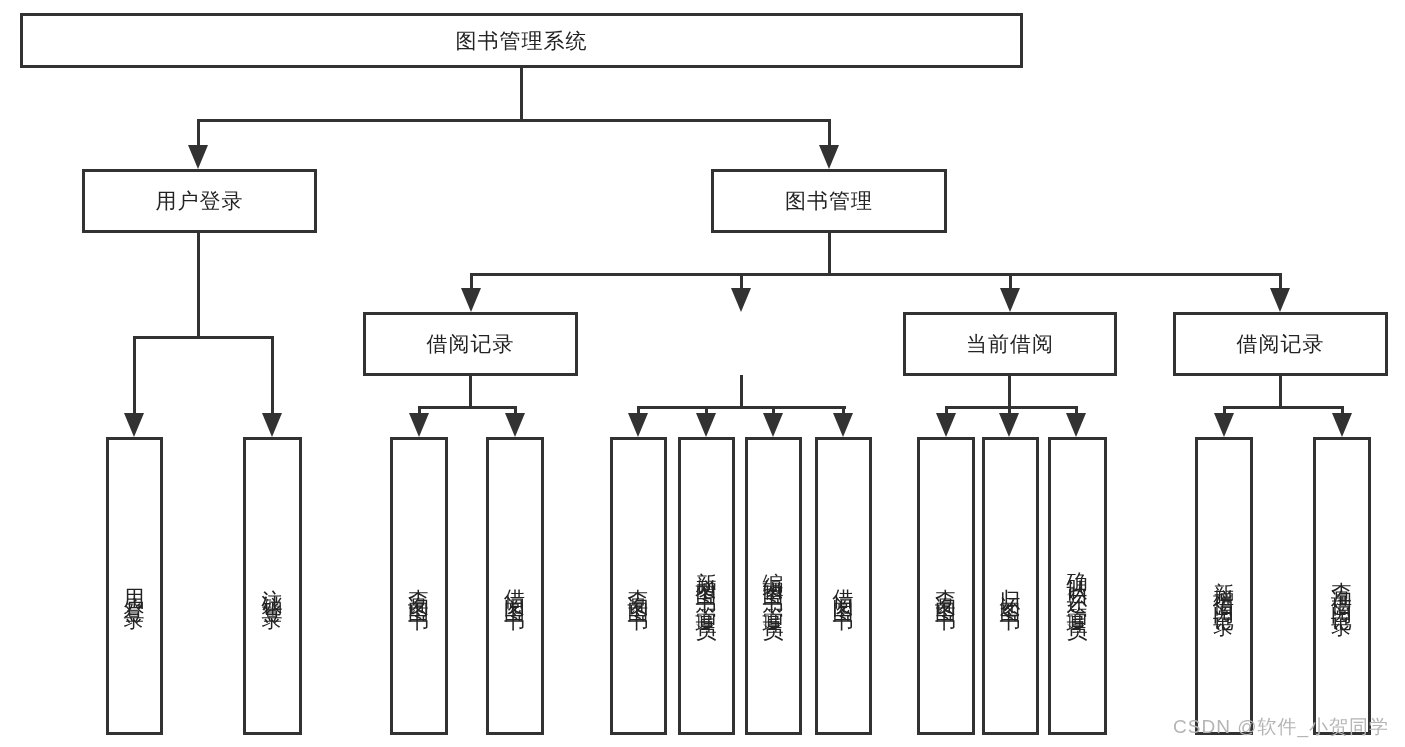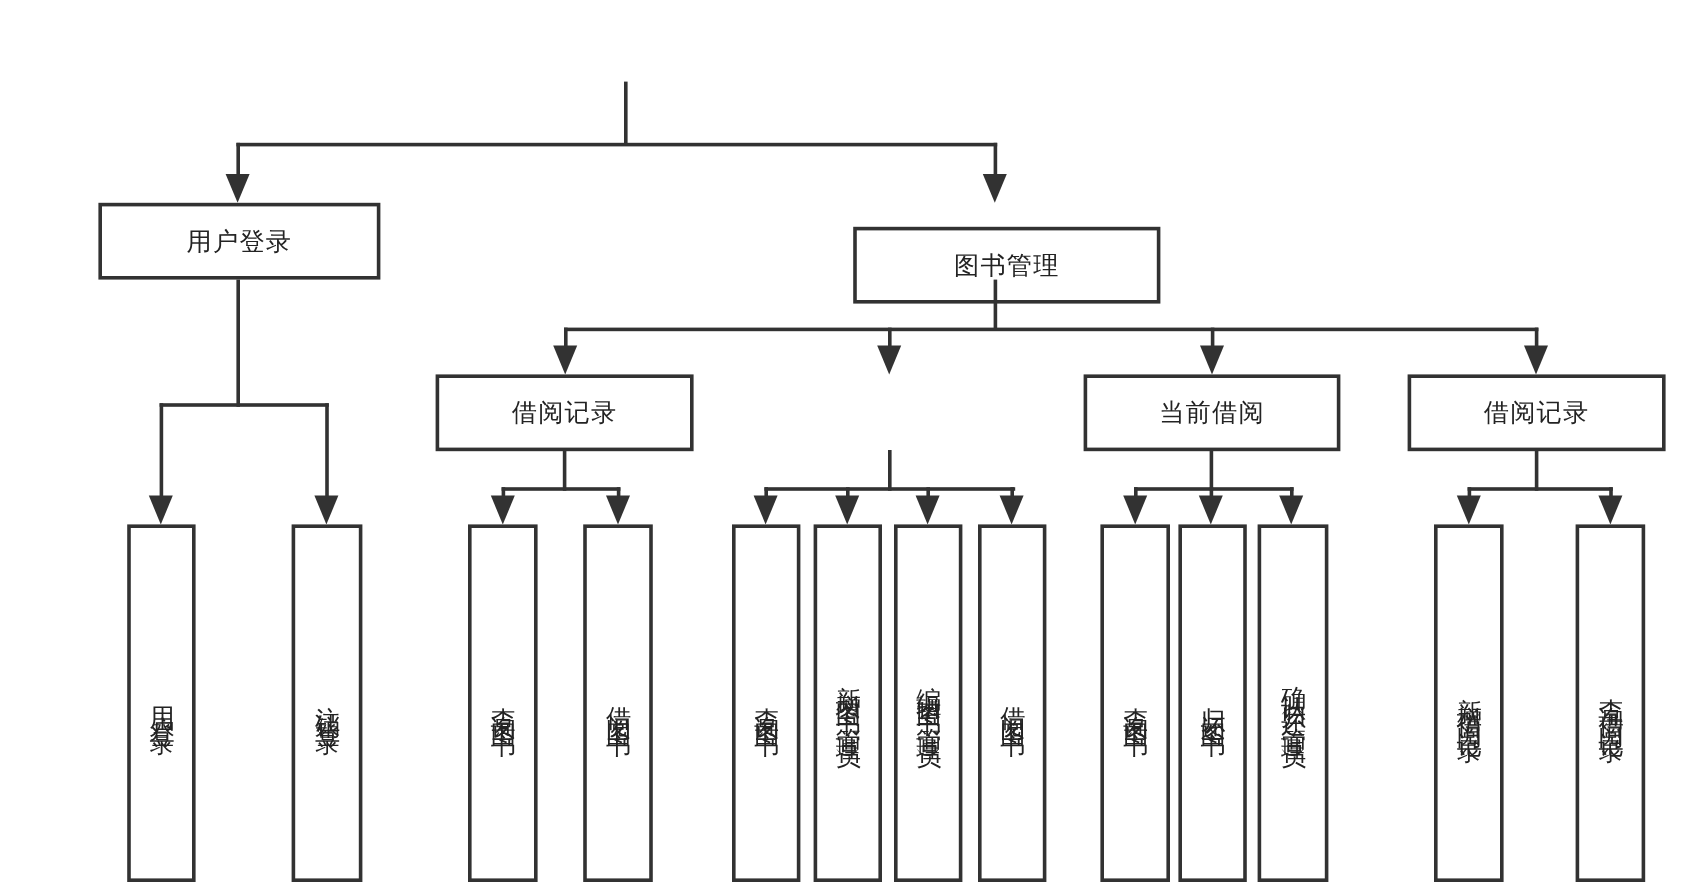--- a/index.html
+++ b/index.html
@@ -58,32 +58,35 @@
     color:var(--wm);
     letter-spacing:1px;
     white-space:nowrap;
   }
 </style>
 </head>
 <body>
 
 <div id="canvas">
 
+  <div class="box" style="left:20px;top:13px;width:1003px;height:55px;">
+    <span>图书管理系统</span>
+  </div>
 
   <div class="v" style="left:520px;top:68px;height:53px;"></div>
   <div class="h" style="left:197px;top:119px;width:634px;"></div>
   <div class="v" style="left:197px;top:119px;height:29px;"></div>
   <div class="arrow" style="left:188px;top:145px;"></div>
   <div class="v" style="left:828px;top:119px;height:29px;"></div>
   <div class="arrow" style="left:819px;top:145px;"></div>
 
   <div class="box" style="left:82px;top:169px;width:235px;height:64px;">
     <span>用户登录</span>
   </div>
-  <div class="box" style="left:711px;top:169px;width:256px;height:64px;margin-top:20px;">
+  <div class="box" style="left:711px;top:169px;width:236px;height:64px;">
     <span>图书管理</span>
   </div>
 
   <div class="v" style="left:197px;top:233px;height:106px;"></div>
   <div class="h" style="left:133px;top:336px;width:141px;"></div>
   <div class="v" style="left:133px;top:336px;height:79px;"></div>
   <div class="arrow" style="left:124px;top:413px;"></div>
   <div class="v" style="left:271px;top:336px;height:79px;"></div>
   <div class="arrow" style="left:262px;top:413px;"></div>
 
@@ -179,14 +182,15 @@
     <span>确认归还（管理员）</span>
   </div>
 
   <div class="leaf" style="left:1195px;width:58px;">
     <span>新增借阅记录</span>
   </div>
   <div class="leaf" style="left:1313px;width:58px;">
     <span>查询借阅记录</span>
   </div>
 
+  <div class="watermark">CSDN @软件_小贺同学</div>
 
 </div>
 
 </body></html>

